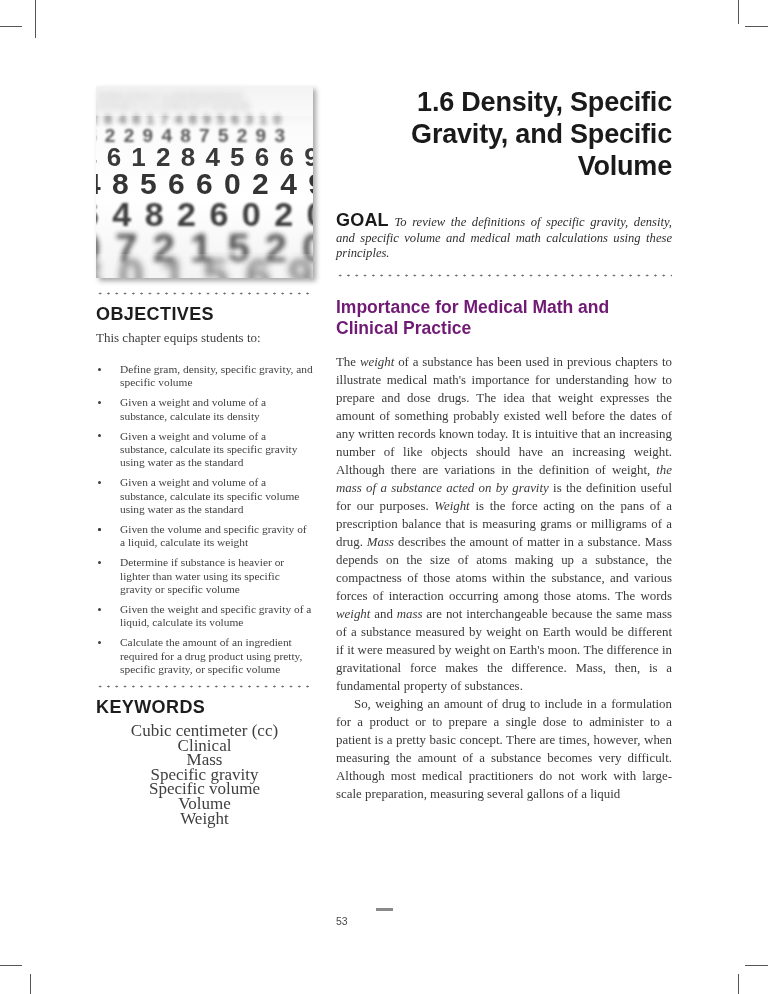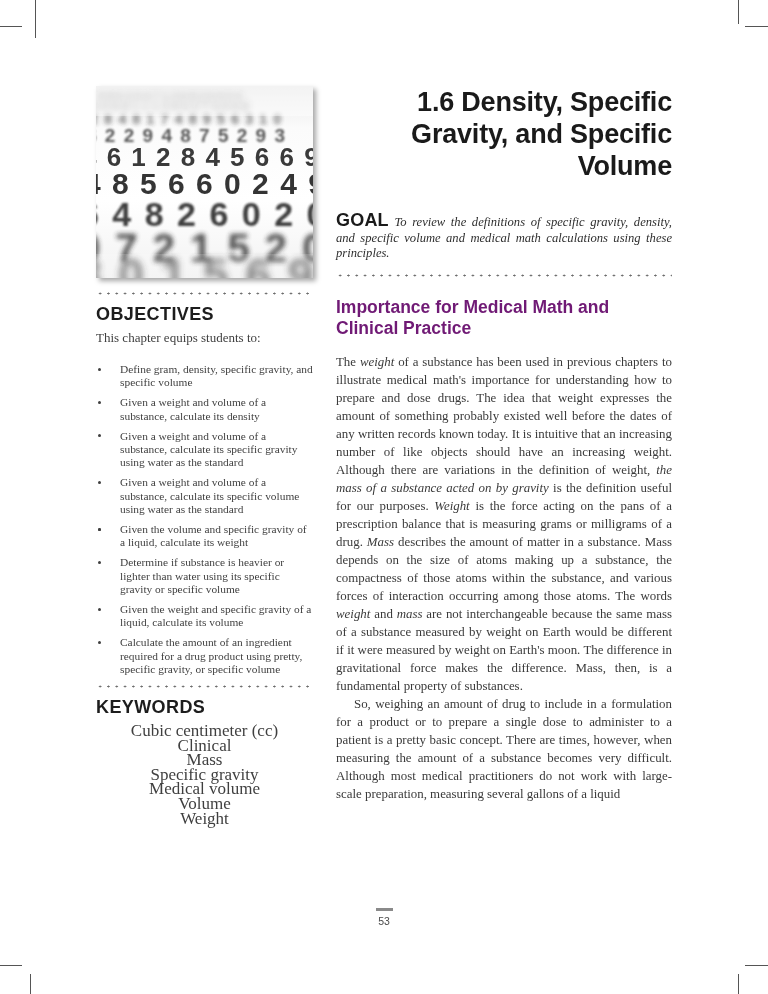--- a/index.html
+++ b/index.html
@@ -171,21 +171,20 @@
   }
   p.body-text + p.body-text { text-indent: 18px; margin-top: 0; }
   p.body-text em { font-style: italic; }
 
   
   .footer {
     position: absolute;
     left: 336px;
     top: 908px;
     width: 96px;
-    text-align: center;
   }
   .footer .folio-rule {
     width: 17px;
     height: 3px;
     background: #8a8a8a;
     margin: 0 auto 4px auto;
   }
   .footer .folio {
     font-family: "Liberation Sans", sans-serif;
     font-size: 10.5px;
@@ -293,21 +292,21 @@
 
     <div class="dotrule dotrule-kw"></div>
 
     <h2 class="section-head">KEYWORDS</h2>
 
     <ul class="keywords">
       <li>Cubic centimeter (cc)</li>
       <li>Clinical</li>
       <li>Mass</li>
       <li>Specific gravity</li>
-      <li>Medical volume</li>
+      <li>Specific volume</li>
       <li>Volume</li>
       <li>Weight</li>
     </ul>
   </div>
 
   <div class="right-col">
 
     <h1 class="chapter-title">1.6 Density, Specific Gravity, and Specific Volume</h1>
 
     <p class="goal"><span class="goal-label">GOAL</span> <span>To review the definitions of specific gravity, density, and specific volume and medical math calculations using these principles.</span></p>

